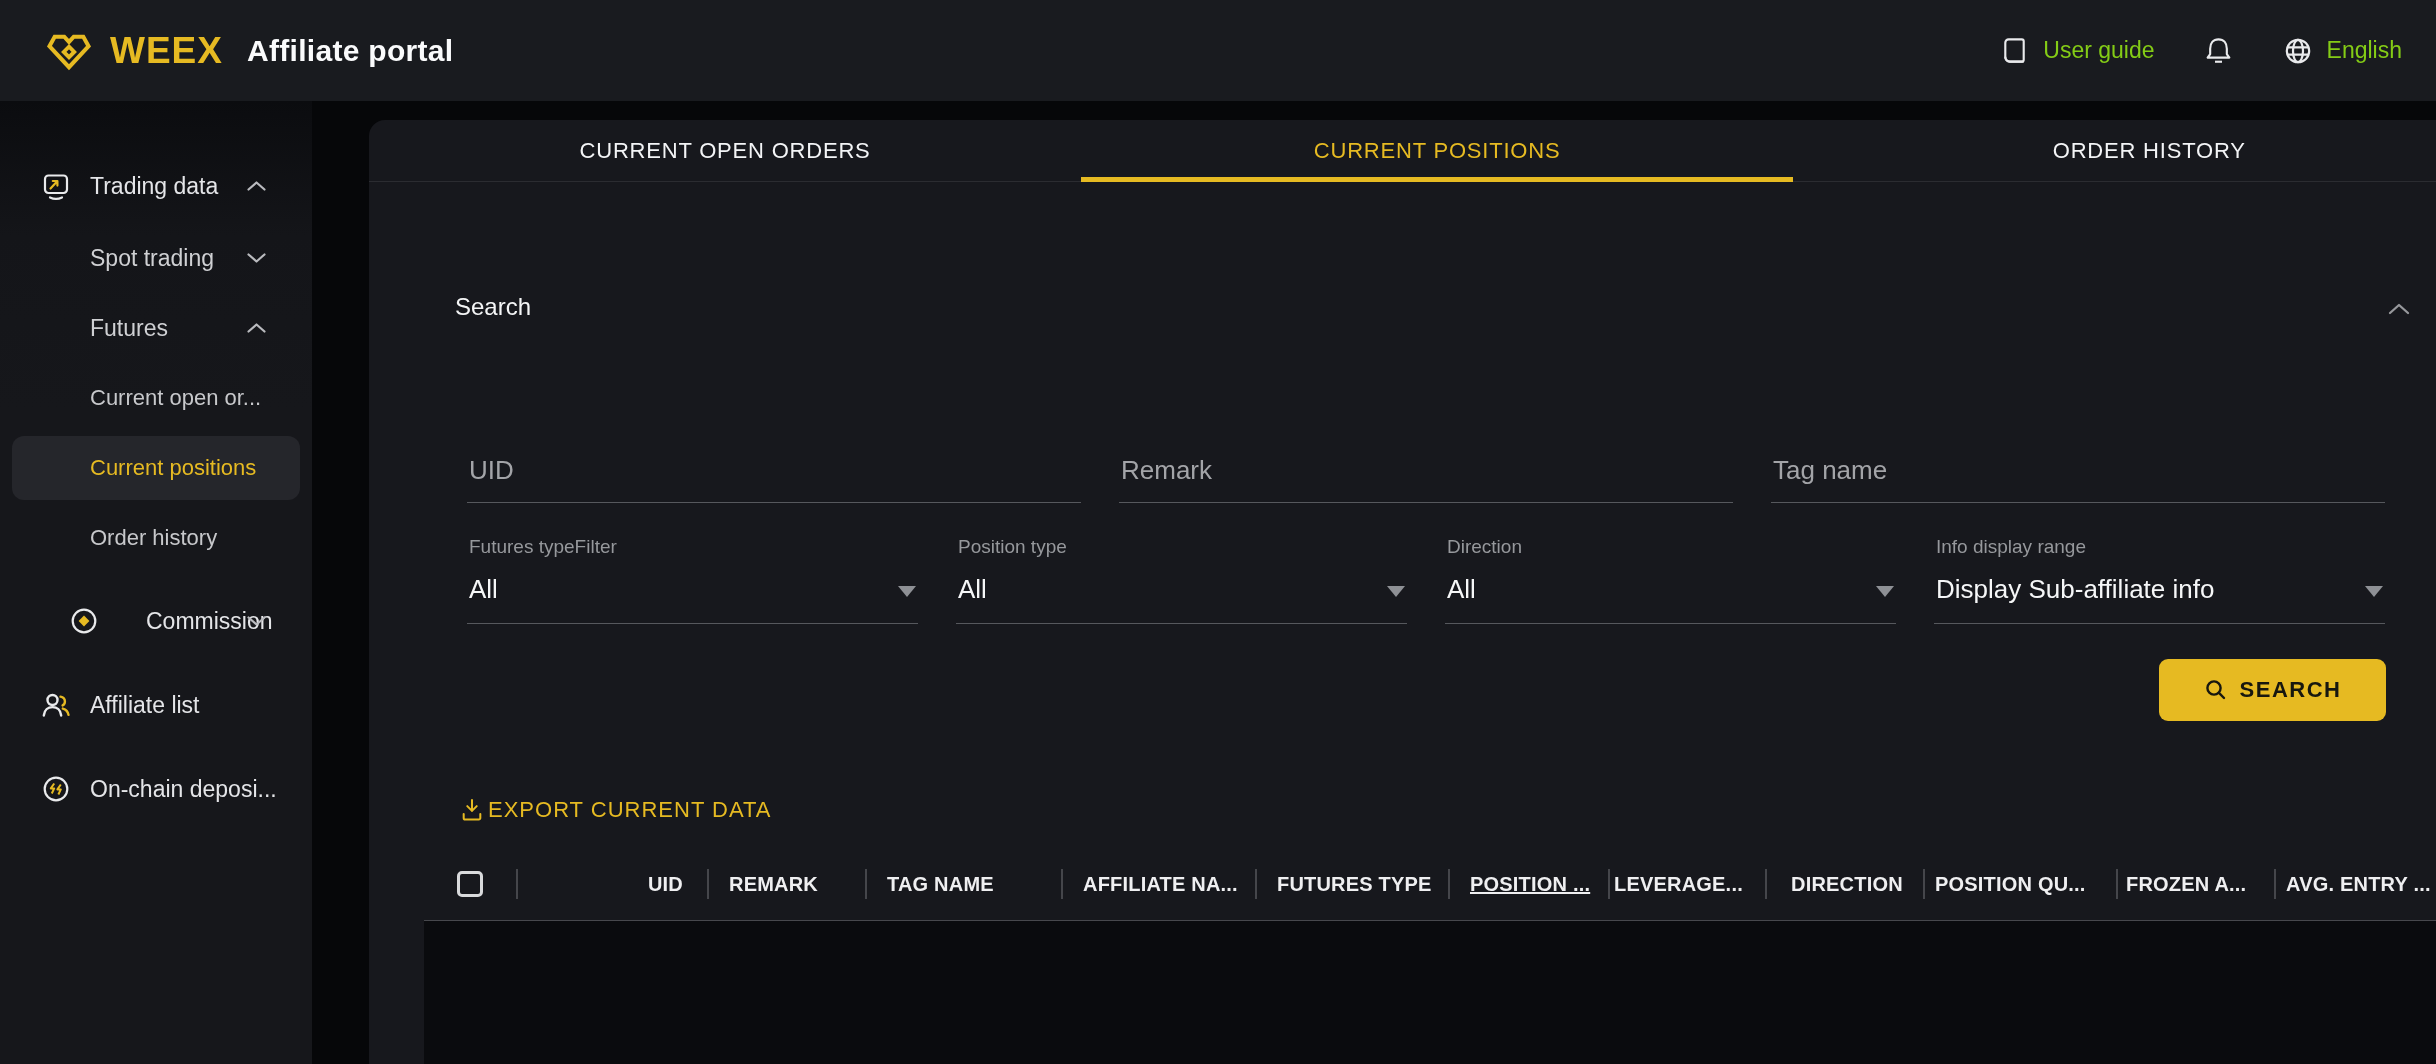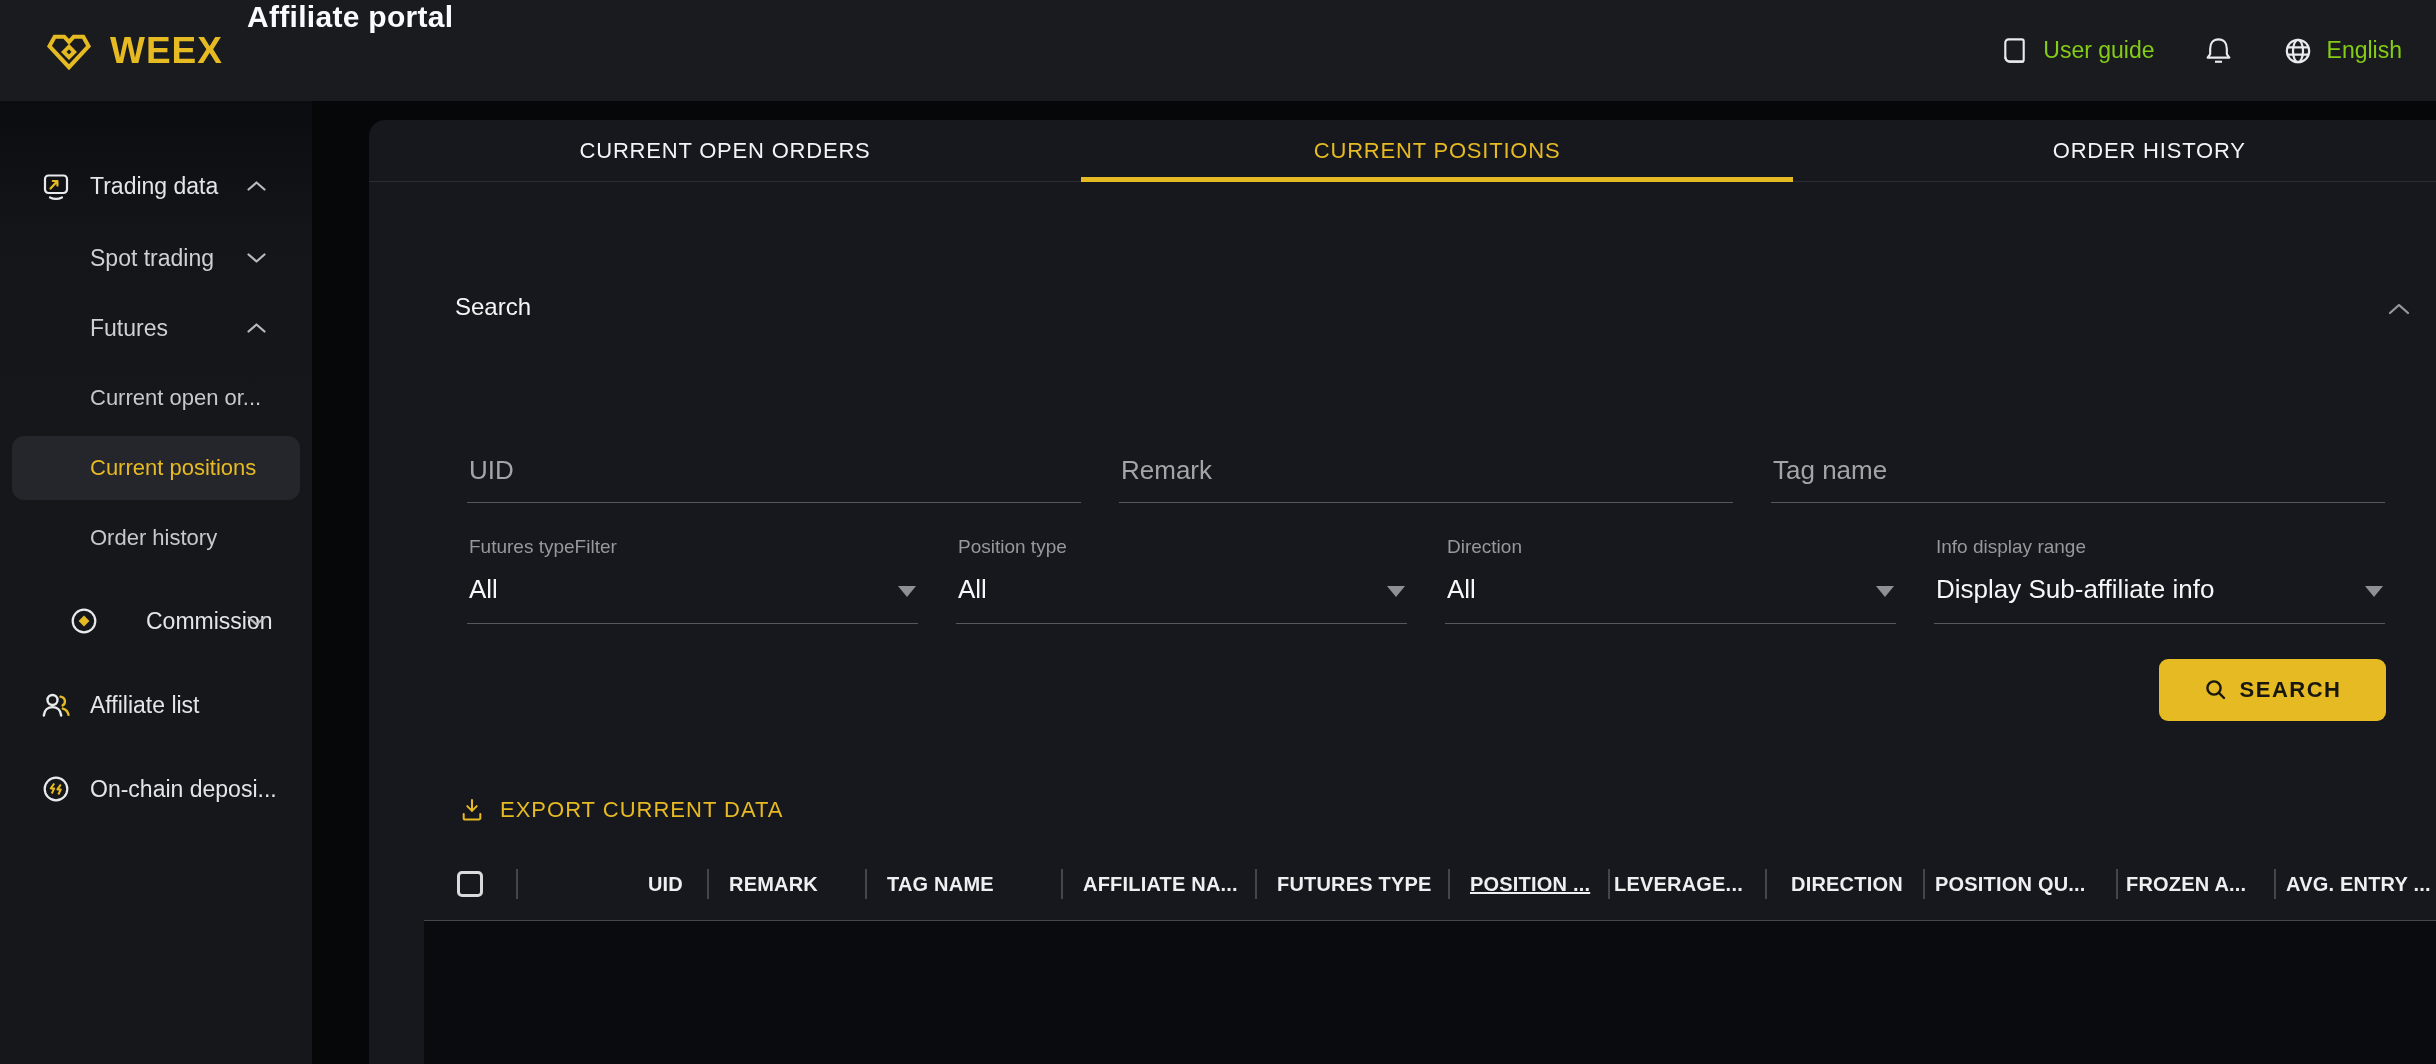--- a/index.html
+++ b/index.html
@@ -20,21 +20,21 @@
     width:2436px;height:1064px;position:relative;overflow:hidden;
     background:var(--page-bg);
     font-family:"Liberation Sans",sans-serif;
     -webkit-font-smoothing:antialiased;
   }
   svg{display:block;}
 
   
   .header{
     position:absolute;top:0;left:0;right:0;height:101px;
-    background:var(--header-bg);display:flex;
+    background:var(--header-bg);display:flex;align-items:center;
     padding:0 34px 0 44px;z-index:5;
   }
   .brand{display:flex;align-items:center;gap:16px;color:var(--accent);cursor:pointer;}
   .brand-name{font-size:37px;font-weight:bold;letter-spacing:1px;color:var(--accent);}
   .app-title{margin-left:24px;font-size:30px;font-weight:bold;color:#FAFBFC;letter-spacing:.3px;}
   .header-right{margin-left:auto;display:flex;align-items:center;gap:48px;}
   .hgroup{display:flex;align-items:center;gap:13px;color:#84cc16;font-size:23px;cursor:pointer;}
   .white-ic{color:#E9EAEC;}
 
   
@@ -94,21 +94,21 @@
   .search-btn{
     position:absolute;right:50px;top:539px;width:227px;height:62px;
     display:flex;align-items:center;justify-content:center;gap:12px;
     background:var(--accent);border:none;border-radius:9px;
     font-family:"Liberation Sans",sans-serif;font-size:22px;font-weight:bold;
     letter-spacing:1.5px;color:#17170F;cursor:pointer;
   }
 
   .export{
     position:absolute;left:89px;top:672px;height:36px;
-    display:flex;align-items:center;gap:14px;
+    display:flex;align-items:center;gap:2px;
     color:var(--accent);font-size:22px;letter-spacing:1px;cursor:pointer;
   }
 
   
   .thead{position:absolute;left:55px;right:0;top:728px;height:72px;display:flex;align-items:center;}
   .cell{
     position:relative;height:100%;display:flex;align-items:center;
     color:#EFEFF1;font-size:20px;font-weight:bold;letter-spacing:.2px;
     padding-left:22px;white-space:nowrap;overflow:hidden;
   }

